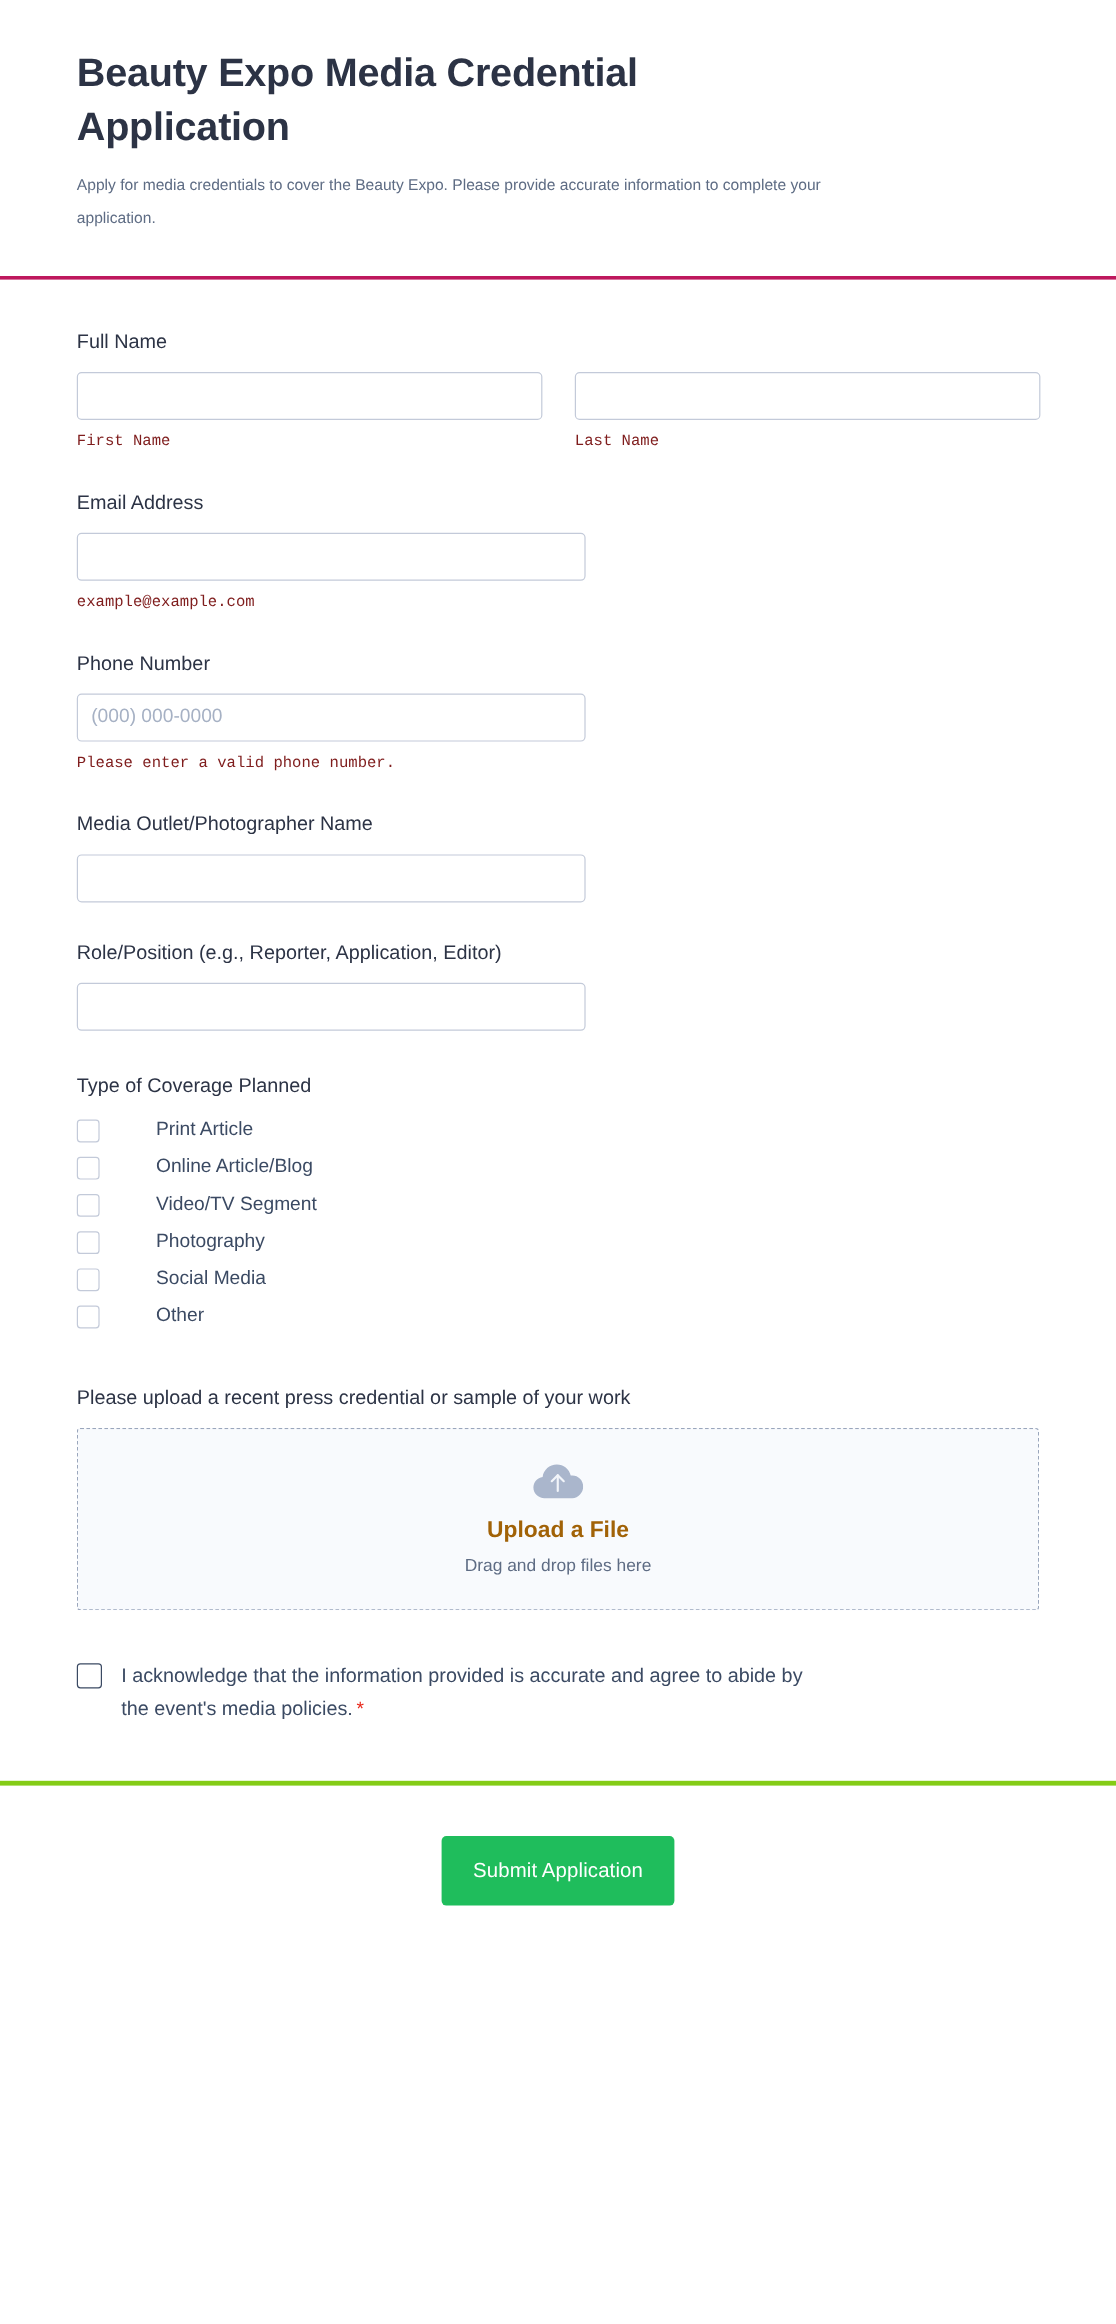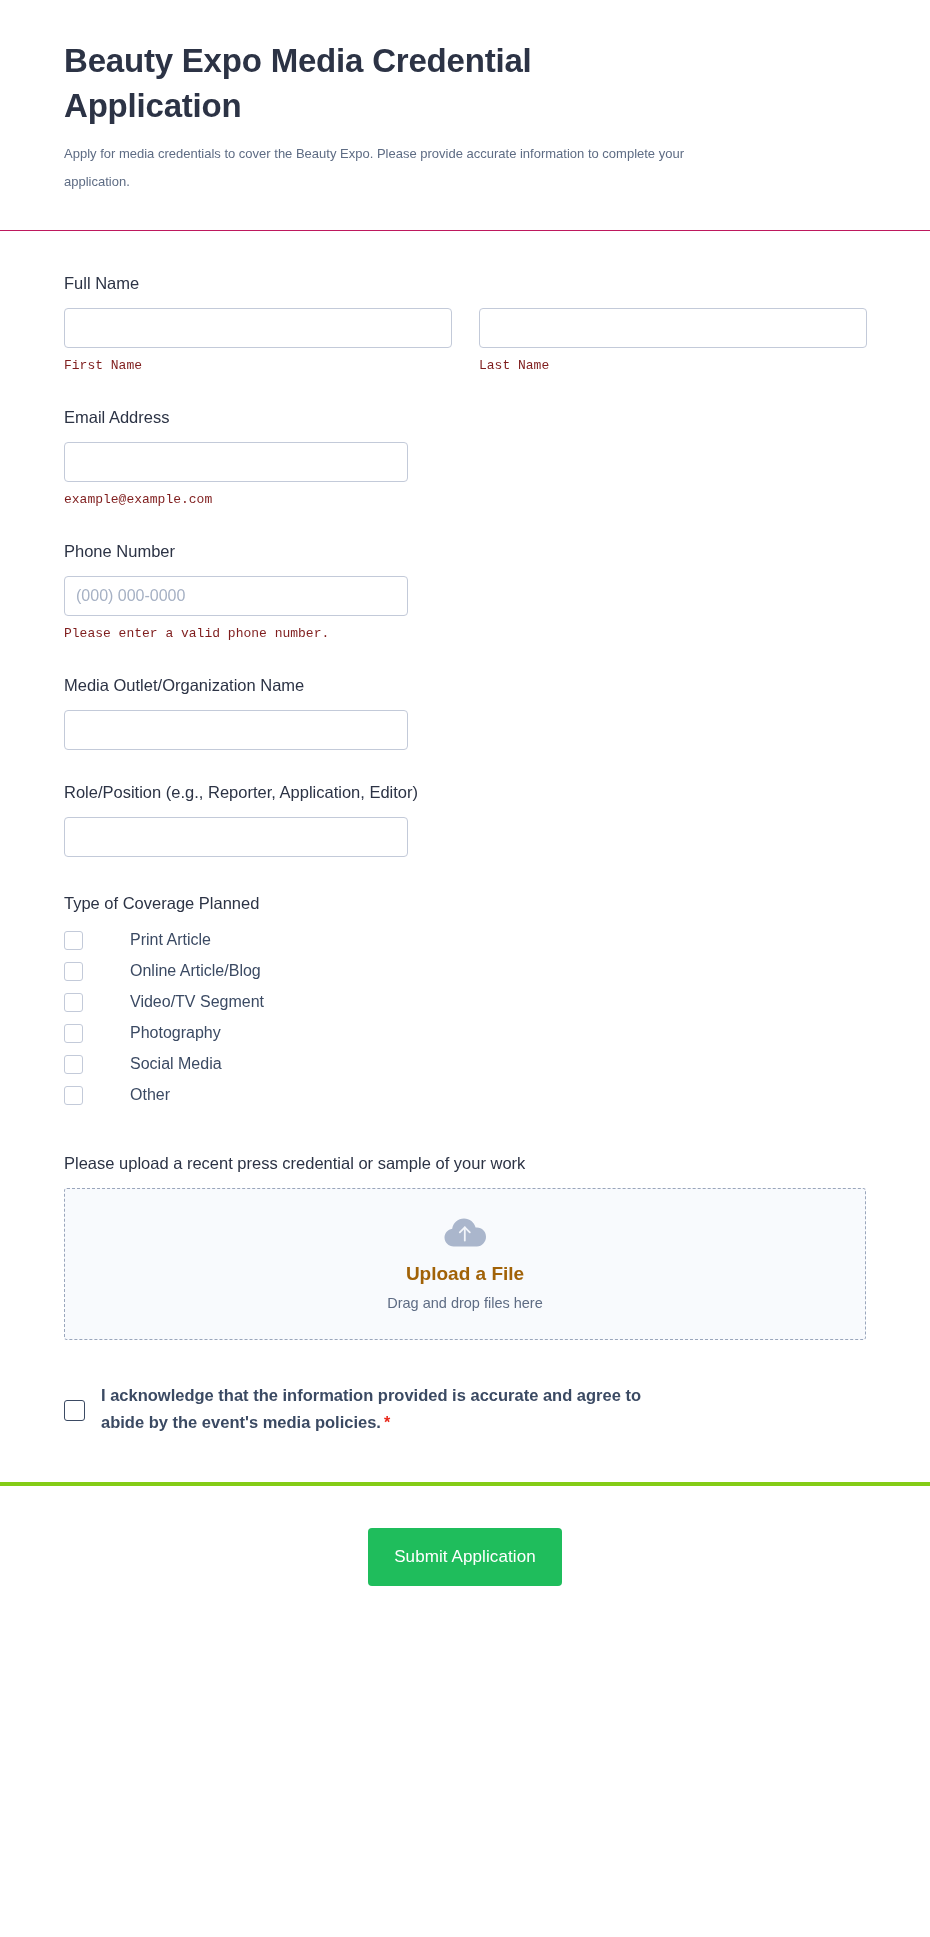--- a/index.html
+++ b/index.html
@@ -16,21 +16,21 @@
   }
   .form-page {
     width: 930px;
     box-sizing: border-box;
     background: #ffffff;
   }
 
   
   .form-header {
     padding: 38px 64px 34px 64px;
-    border-bottom: 1px solid #be185d;
+    border-bottom: 3px solid #be185d;
     box-sizing: border-box;
   }
   .form-title {
     font-size: 33px;
     line-height: 45px;
     font-weight: bold;
     color: #2c3345;
     letter-spacing: -0.2px;
     margin: 0 0 12px 0;
     max-width: 600px;
@@ -60,21 +60,21 @@
     line-height: 24px;
     color: #2c3345;
     font-weight: normal;
     margin-bottom: 13px;
   }
 
   .text-input {
     display: block;
     box-sizing: border-box;
     height: 40px;
-    width: 344px;
+    width: 424px;
     border: 1px solid #c3cad9;
     border-radius: 4px;
     background: #ffffff;
     font-family: "Liberation Sans", sans-serif;
     font-size: 16px;
     color: #2c3345;
     padding: 0 11px;
     outline: none;
   }
   .text-input::placeholder {
@@ -160,24 +160,23 @@
   }
   .upload-hint {
     font-size: 14.5px;
     color: #5e6c84;
     line-height: 20px;
   }
 
   
   .ack-block {
     display: flex;
-    align-items: center;
+    align-items: flex-start;
     margin-top: 42px;
     margin-bottom: 46px;
-    font-weight: bold;
   }
   .ack-checkbox {
     box-sizing: border-box;
     width: 21px;
     height: 21px;
     min-width: 21px;
     border: 1.5px solid #3b4a63;
     border-radius: 3px;
     background: #ffffff;
     margin-right: 16px;
@@ -250,21 +249,21 @@
       <span class="input-subtext">example@example.com</span>
     </div>
 
     <div class="field-block">
       <span class="field-label">Phone Number</span>
       <input class="text-input" type="text" placeholder="(000) 000-0000" style="">
       <span class="input-subtext">Please enter a valid phone number.</span>
     </div>
 
     <div class="field-block">
-      <span class="field-label">Media Outlet/Organization Name</span>
+      <span class="field-label">Media Outlet/Photographer Name</span>
       <input class="text-input" type="text" placeholder="" style="">
     </div>
 
     <div class="field-block" style="margin-bottom:34px;">
       <span class="field-label">Role/Position (e.g., Reporter, Application, Editor)</span>
       <input class="text-input" type="text" placeholder="" style="">
     </div>
 
     <div class="field-block" style="margin-bottom:0;">
       <span class="field-label">Type of Coverage Planned</span>

